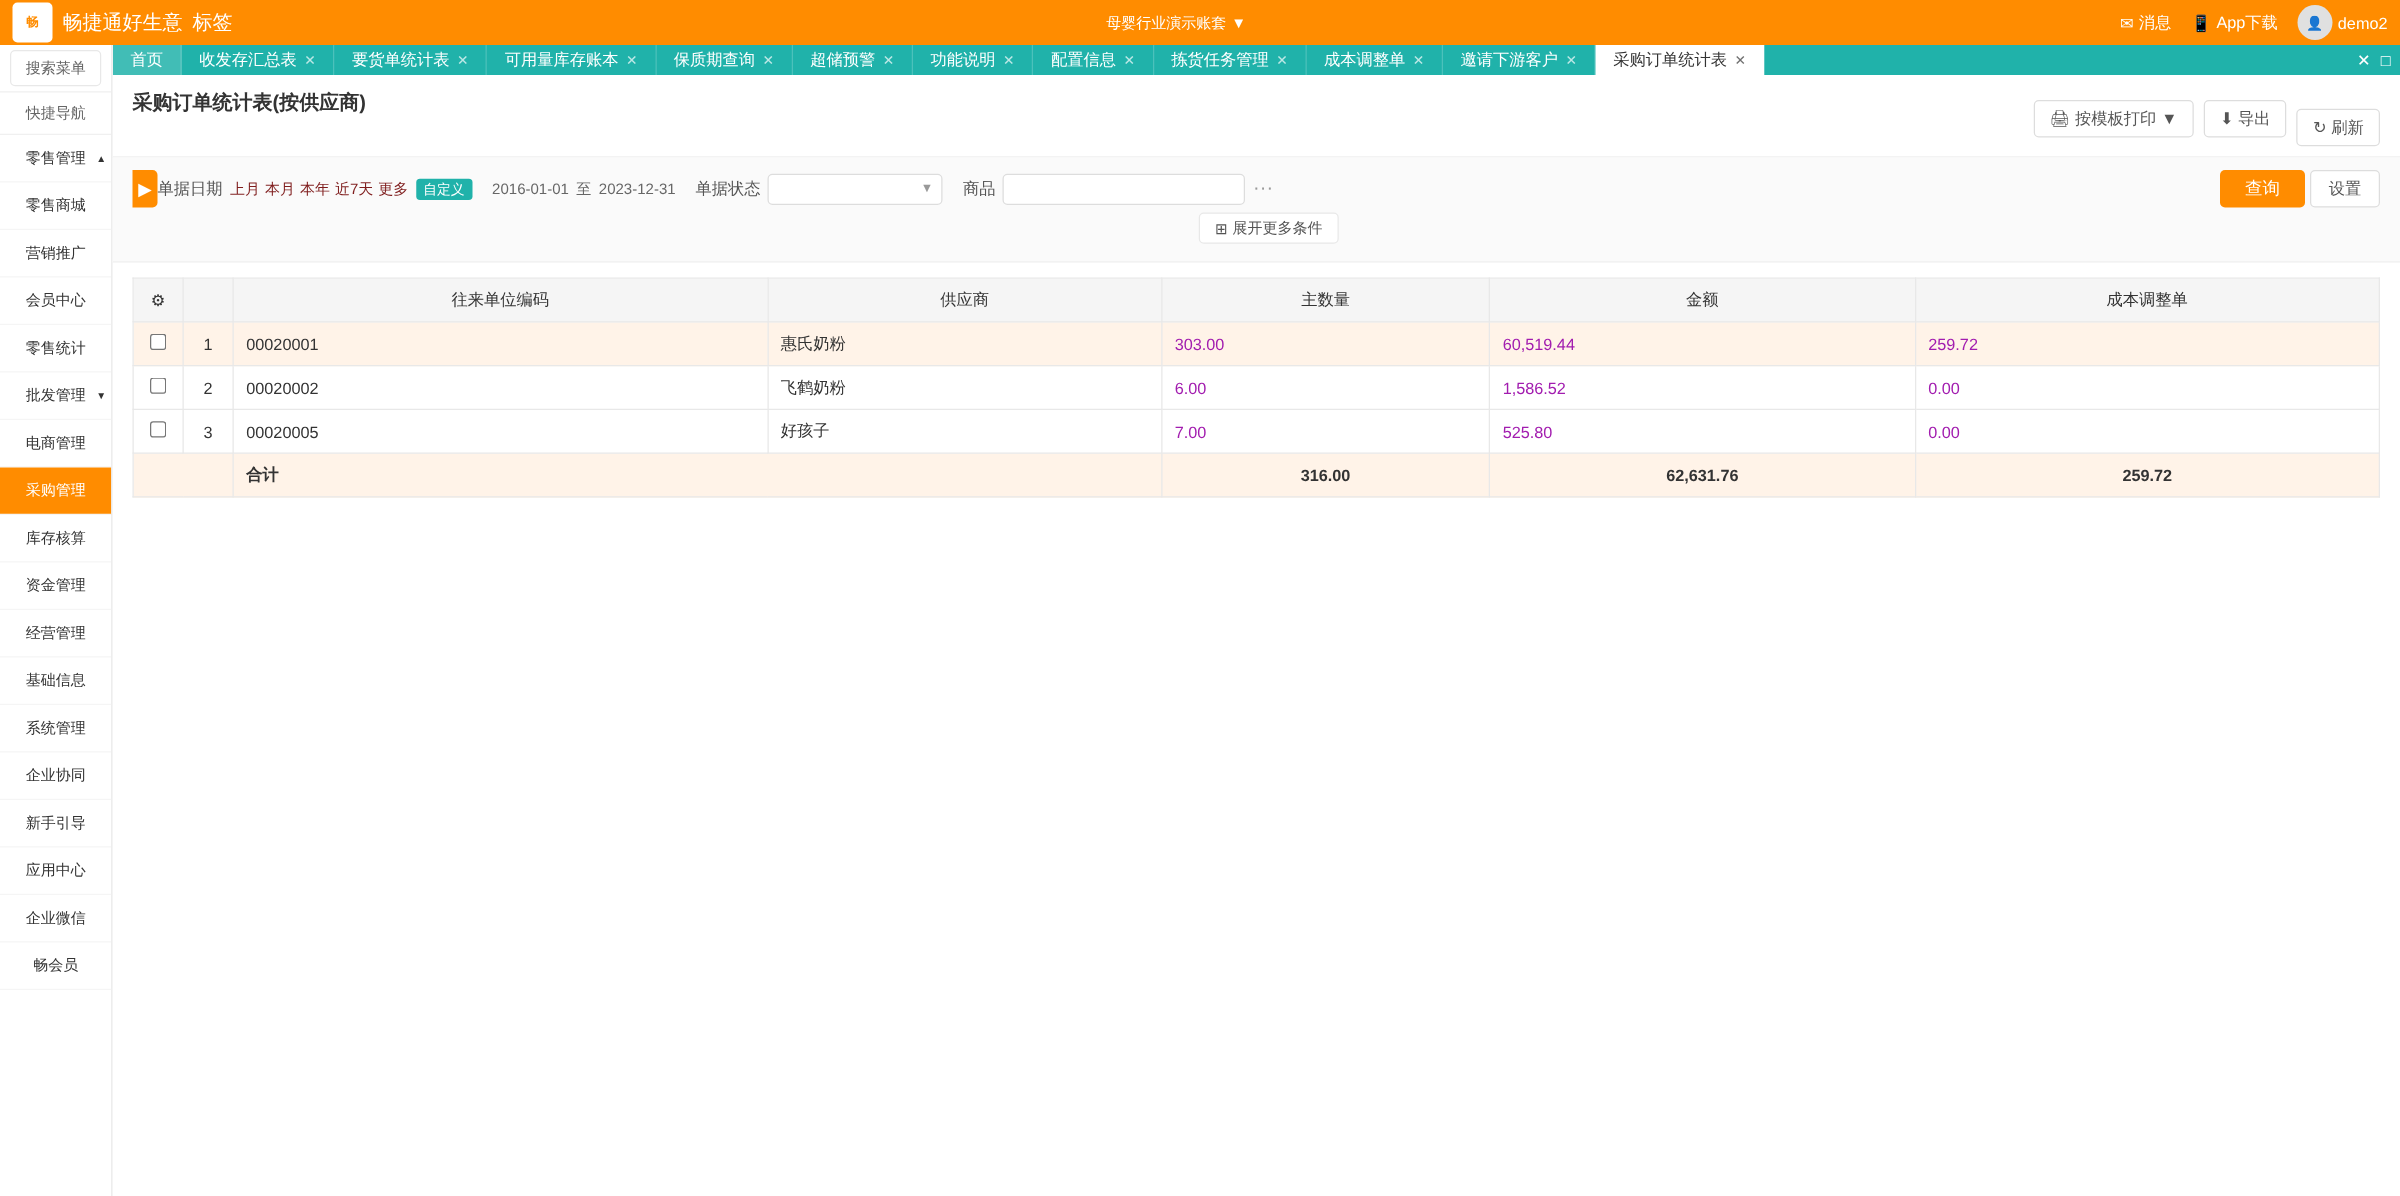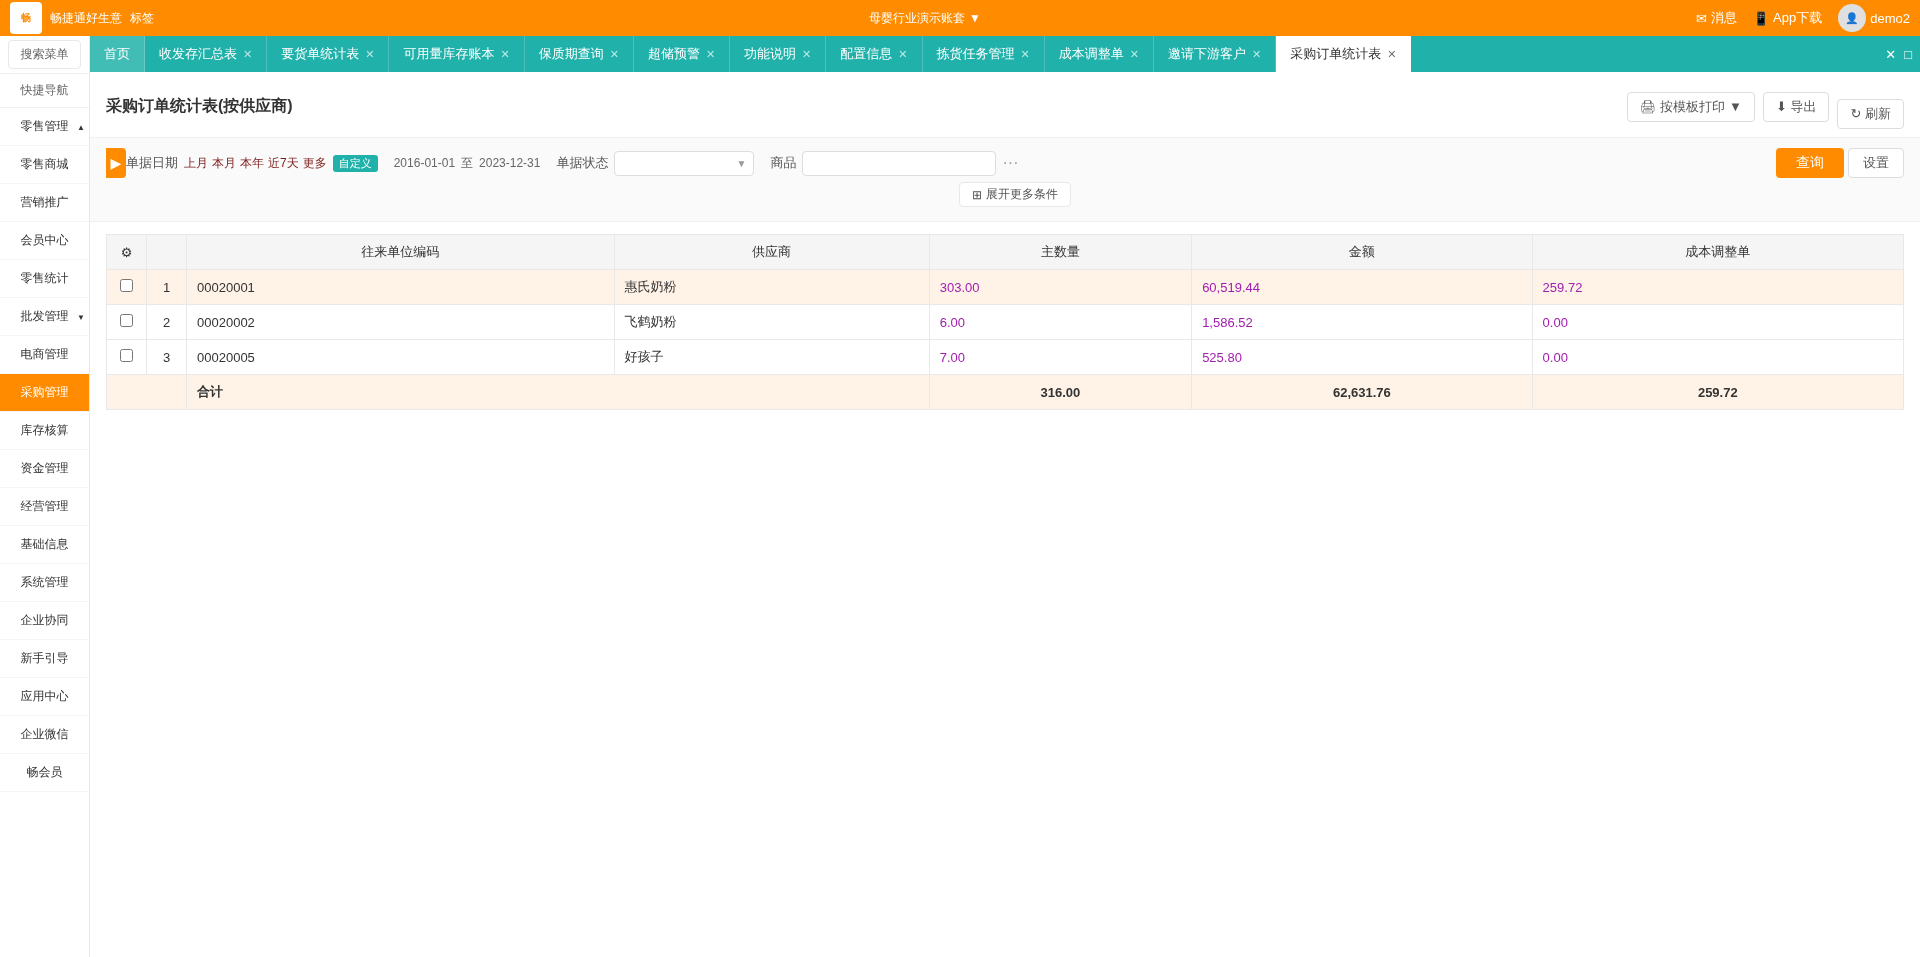--- a/index.html
+++ b/index.html
@@ -2,21 +2,21 @@
 <html><head>
   <meta charset="utf-8">
   <style>
     * { box-sizing: border-box; margin: 0; padding: 0; }
     body { font-family: 'Microsoft YaHei', Arial, sans-serif; font-size: 13px; background: #f5f5f5; display: flex; flex-direction: column; height: 100vh; overflow: hidden; }
 
     
     .top-bar { height: 36px; background: #ff8c00; display: flex; align-items: center; justify-content: space-between; padding: 0 10px; flex-shrink: 0; }
     .top-bar-left { display: flex; align-items: center; gap: 8px; }
     .top-bar-logo { width: 32px; height: 32px; background: #fff; border-radius: 4px; display: flex; align-items: center; justify-content: center; font-size: 10px; color: #ff8c00; font-weight: bold; }
-    .top-bar-title { color: #fff; font-size: 12px; }
+    .top-bar-title { color: #fff; font-size: 16px; }
     .top-bar-dropdown { color: #fff; font-size: 12px; display: flex; align-items: center; gap: 4px; cursor: pointer; }
     .top-bar-right { display: flex; align-items: center; gap: 16px; color: #fff; font-size: 13px; }
     .top-bar-right-item { display: flex; align-items: center; gap: 4px; cursor: pointer; }
     .avatar { width: 28px; height: 28px; border-radius: 50%; background: #e0e0e0; display: flex; align-items: center; justify-content: center; font-size: 11px; color: #666; overflow: hidden; }
 
     
     .main-layout { display: flex; flex: 1; overflow: hidden; }
 
     
     .sidebar { width: 90px; background: #fff; border-right: 1px solid #e8e8e8; display: flex; flex-direction: column; overflow-y: auto; flex-shrink: 0; }
@@ -25,30 +25,30 @@
     .sidebar-quick { padding: 8px; border-bottom: 1px solid #f0f0f0; text-align: center; font-size: 12px; color: #666; cursor: pointer; }
     .sidebar-item { padding: 10px 4px; text-align: center; font-size: 12px; color: #333; cursor: pointer; border-bottom: 1px solid #f5f5f5; position: relative; }
     .sidebar-item.active { background: #ff8c00; color: #fff; }
     .sidebar-item.has-arrow::after { content: '▲'; font-size: 8px; position: absolute; right: 4px; top: 50%; transform: translateY(-50%); }
     .sidebar-item.has-arrow-down::after { content: '▼'; font-size: 8px; position: absolute; right: 4px; top: 50%; transform: translateY(-50%); }
 
     
     .content-area { flex: 1; display: flex; flex-direction: column; overflow: hidden; }
 
     
-    .tab-bar { height: 36px; background: #20b2aa; display: flex; align-items: center; overflow-x: auto; flex-shrink: 0; }
+    .tab-bar { height: 24px; background: #20b2aa; display: flex; align-items: center; overflow-x: auto; flex-shrink: 0; }
     .tab-item { height: 36px; padding: 0 14px; display: flex; align-items: center; gap: 6px; font-size: 13px; color: #fff; cursor: pointer; white-space: nowrap; border-right: 1px solid rgba(255,255,255,0.2); flex-shrink: 0; }
     .tab-item.home { background: rgba(255,255,255,0.15); }
     .tab-item.active { background: #fff; color: #333; }
     .tab-item .tab-close { font-size: 11px; color: inherit; opacity: 0.7; cursor: pointer; }
     .tab-bar-actions { margin-left: auto; display: flex; align-items: center; padding: 0 8px; gap: 8px; color: #fff; }
 
     
     .page-content { flex: 1; background: #fff; overflow-y: auto; padding: 0; }
-    .page-header { padding: 12px 16px 8px; border-bottom: 1px solid #f0f0f0; display: flex; align-items: center; justify-content: space-between; gap: 12px; }
+    .page-header { padding: 12px 16px 8px; border-bottom: 1px solid #f0f0f0; display: flex; justify-content: space-between; gap: 12px; }
     .page-title { font-size: 16px; font-weight: bold; color: #333; }
     .page-header-actions { display: flex; align-items: center; gap: 8px; }
     .btn-print { background: #fff; border: 1px solid #ddd; padding: 5px 12px; border-radius: 4px; font-size: 13px; cursor: pointer; display: flex; align-items: center; gap: 4px; color: #555; }
     .btn-export { background: #fff; border: 1px solid #ddd; padding: 5px 12px; border-radius: 4px; font-size: 13px; cursor: pointer; color: #555; }
     .btn-refresh { background: #fff; border: 1px solid #ddd; padding: 5px 12px; border-radius: 4px; font-size: 13px; cursor: pointer; color: #555; margin-top: 15px; }
 
     
     .filter-area { padding: 10px 16px; background: #fafafa; border-bottom: 1px solid #f0f0f0; }
     .filter-row { display: flex; align-items: center; gap: 16px; flex-wrap: wrap; }
     .filter-group { display: flex; align-items: center; gap: 6px; }

